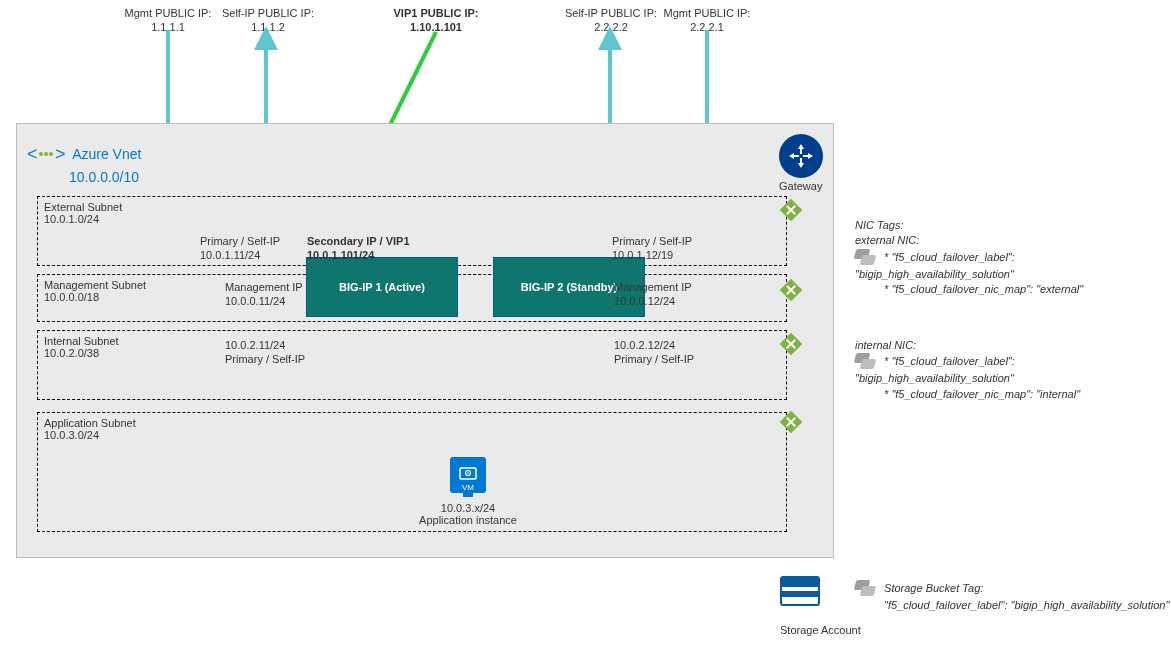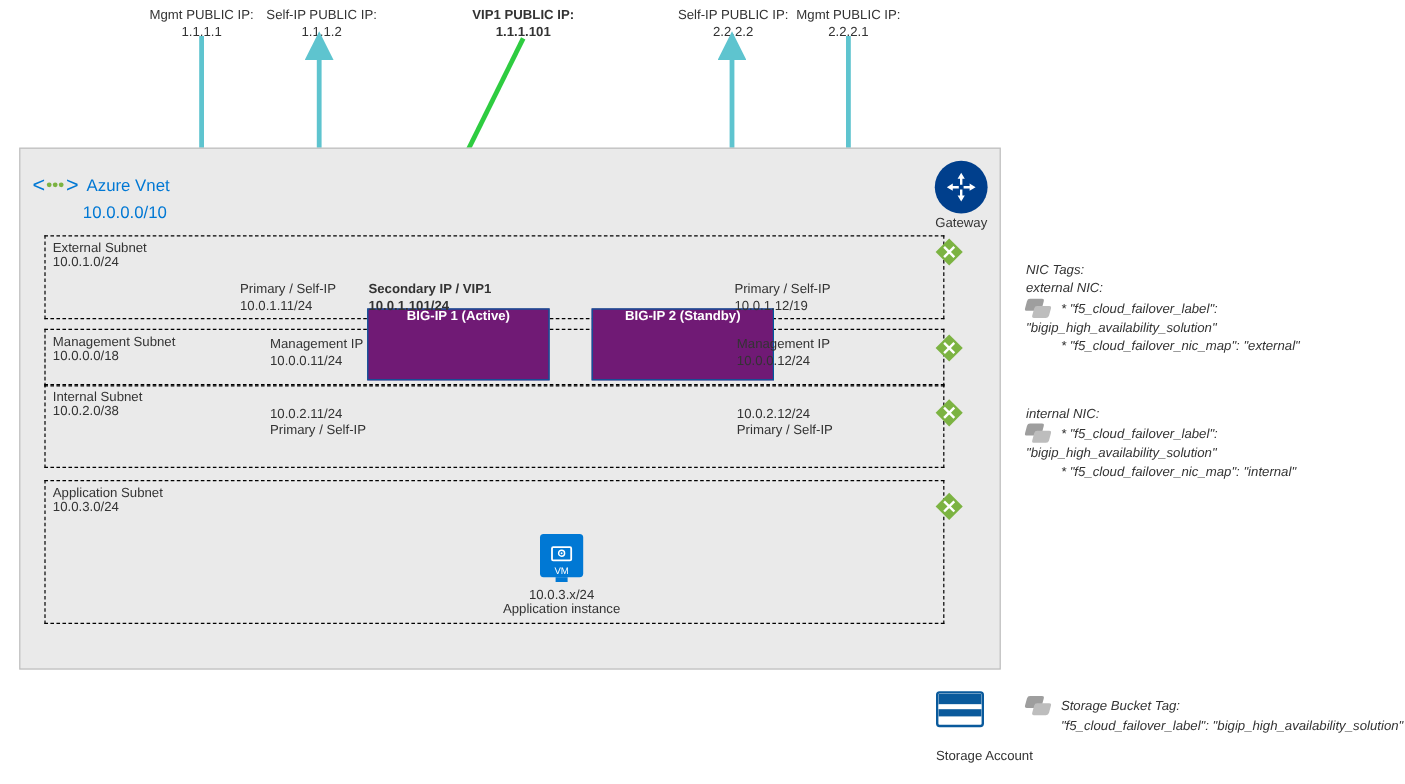--- a/index.html
+++ b/index.html
@@ -43,32 +43,32 @@
     background: transparent;
   }
   .subnet-label {
     position: absolute;
     left: 6px;
     top: 4px;
     font-size: 11px;
   }
   .subnet-ext { top: 72px; height: 70px; }
   .subnet-mgmt { top: 150px; height: 48px; }
-  .subnet-int { top: 196px; height: 70px; }
-  .subnet-app { top: 276px; height: 120px; }
+  .subnet-int { top: 206px; height: 70px; }
+  .subnet-app { top: 288px; height: 120px; }
   .bigip {
     position: absolute;
     top: 257px;
     width: 152px;
     height: 60px;
-    background: #701a75;
+    background: #0f766e;
     color: #fff;
     font-weight: bold;
     display: flex;
-    align-items: flex-start;
+    align-items: center;
     justify-content: center;
     text-align: center;
     font-size: 11px;
     border: 1px solid #005a9e;
   }
   .bigip1 { left: 306px; }
   .bigip2 { left: 493px; }
   .top-labels {
     position: absolute;
     top: 6px;
@@ -86,21 +86,21 @@
     line-height: 1.3;
   }
   .bold { font-weight: bold; }
   .arrow-line {
     position: absolute;
   }
   .gateway-icon {
     position: absolute;
     left: 779px;
     top: 134px;
-    text-align: center;
+    text-align: left;
   }
   .gateway-circle {
     width: 44px;
     height: 44px;
     background: #003f8c;
     border-radius: 50%;
     display: flex;
     align-items: center;
     justify-content: center;
     margin: 0 auto;
@@ -185,21 +185,21 @@
   <div class="lbl" style="left:108px">
     <span>Mgmt PUBLIC IP:</span><br>
     <span>1.1.1.1</span>
   </div>
   <div class="lbl" style="left:208px">
     <span>Self-IP PUBLIC IP:</span><br>
     <span>1.1.1.2</span>
   </div>
   <div class="lbl bold" style="left:376px">
     <span>VIP1 PUBLIC IP:</span><br>
-    <span>1.1.1.101</span>
+    <span>1.10.1.101</span>
   </div>
   <div class="lbl" style="left:551px">
     <span>Self-IP PUBLIC IP:</span><br>
     <span>2.2.2.2</span>
   </div>
   <div class="lbl" style="left:647px">
     <span>Mgmt PUBLIC IP:</span><br>
     <span>2.2.2.1</span>
   </div>
 </div>

